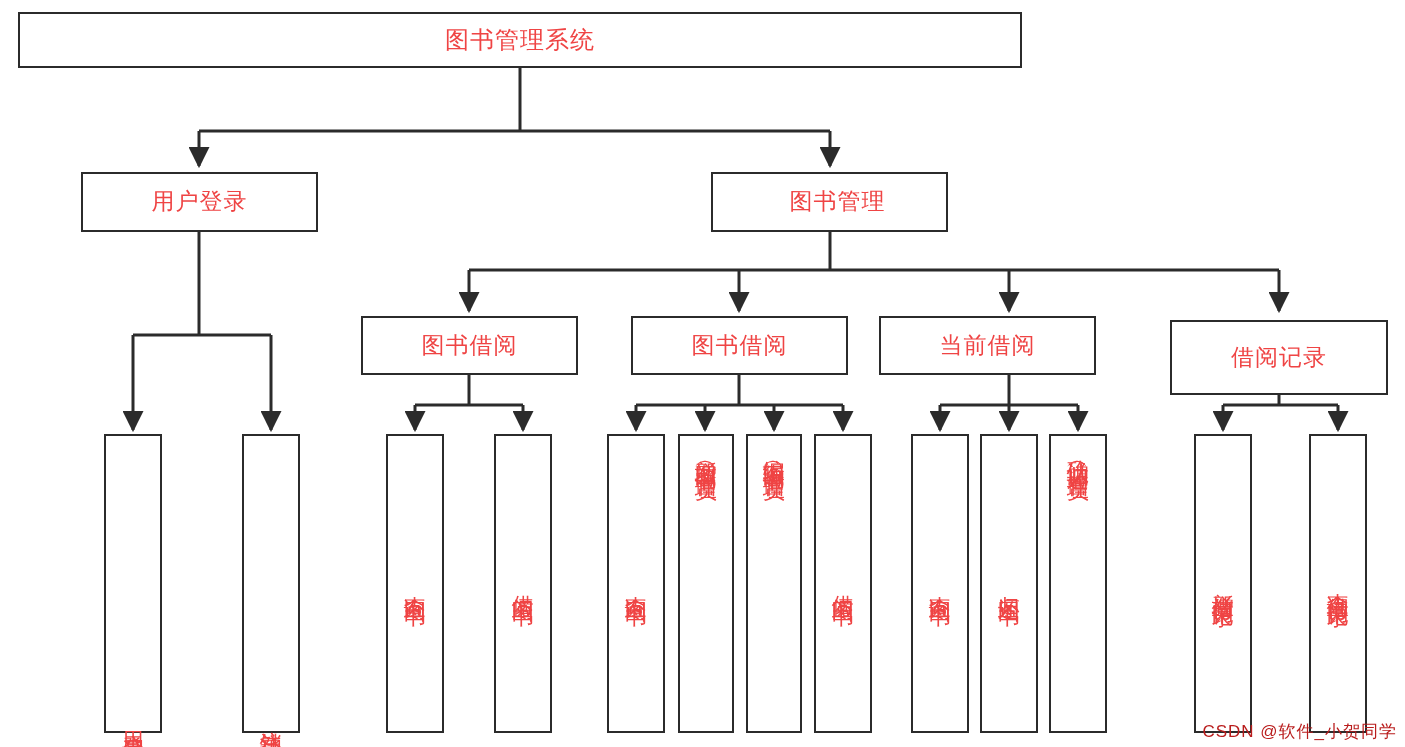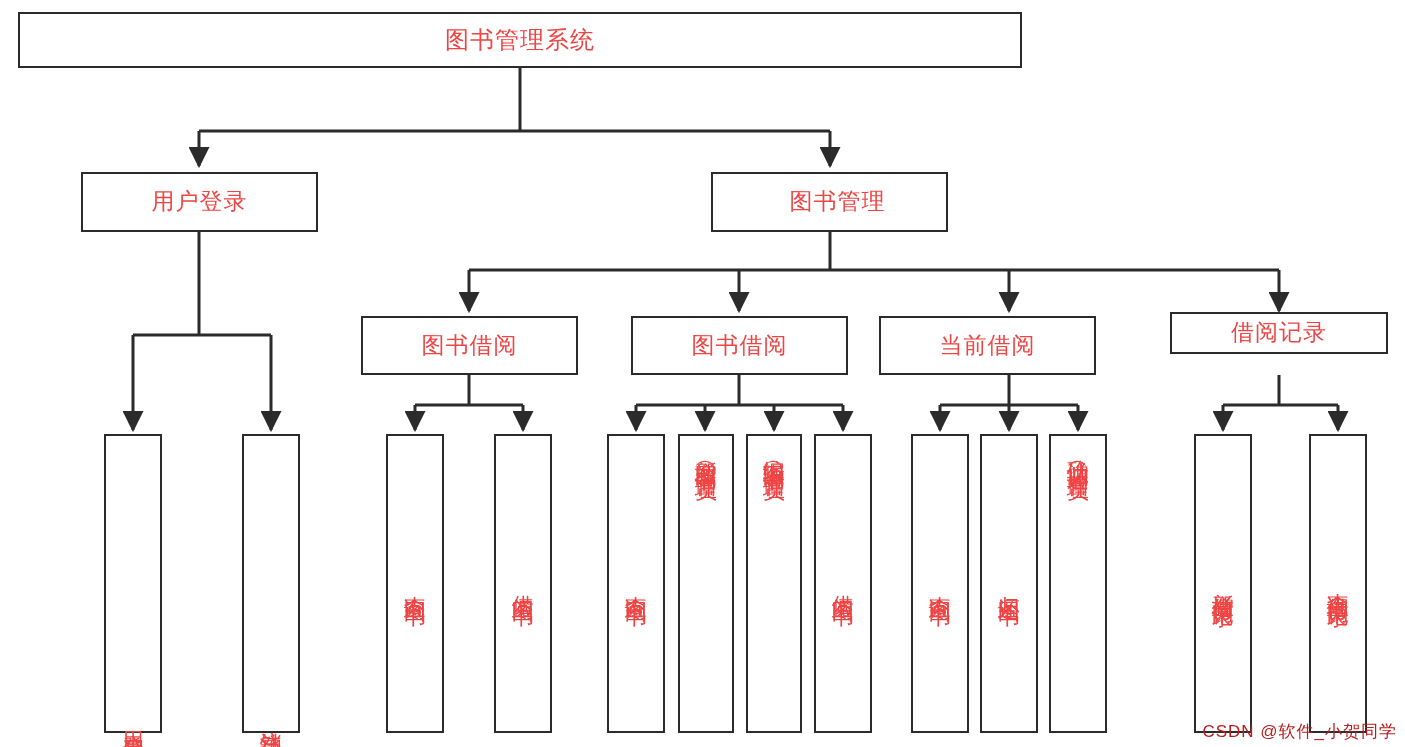--- a/index.html
+++ b/index.html
@@ -124,21 +124,21 @@
   </svg>
 
   <div class="node node-h node-root" style="left:18px; top:12px; width:1004px; height:56px;">图书管理系统</div>
 
   <div class="node node-h" style="left:81px; top:172px; width:237px; height:60px;">用户登录</div>
   <div class="node node-h" style="left:711px; top:172px; width:237px; height:60px;padding-left:16px;">图书管理</div>
 
   <div class="node node-h" style="left:361px; top:316px; width:217px; height:59px;">图书借阅</div>
   <div class="node node-h" style="left:631px; top:316px; width:217px; height:59px;">图书借阅</div>
   <div class="node node-h" style="left:879px; top:316px; width:217px; height:59px;">当前借阅</div>
-  <div class="node node-h" style="left:1170px; top:312px; width:218px; height:42px;">借阅记录</div>
+  <div class="node node-h" style="left:1170px; top:320px; width:218px; height:75px;">借阅记录</div>
 
   <div class="node node-v align-end" style="left:104px; top:434px; width:58px; height:299px;">用户登录</div>
   <div class="node node-v align-end" style="left:242px; top:434px; width:58px; height:299px;">注销登录</div>
 
   <div class="node node-v" style="left:386px; top:434px; width:58px; height:299px;">查询图书</div>
   <div class="node node-v" style="left:494px; top:434px; width:58px; height:299px;">借阅图书</div>
 
   <div class="node node-v" style="left:607px; top:434px; width:58px; height:299px;">查询图书</div>
   <div class="node node-v align-start" style="left:678px; top:434px; width:56px; height:299px;">新增图书（管理员）</div>
   <div class="node node-v align-start" style="left:746px; top:434px; width:56px; height:299px;">编辑图书（管理员）</div>

